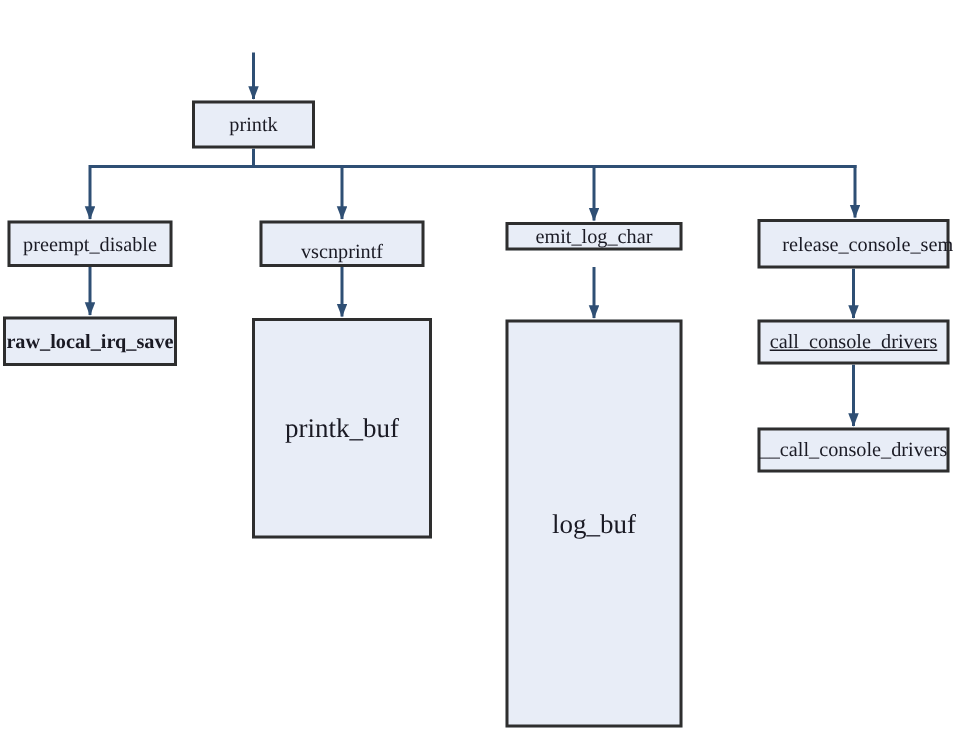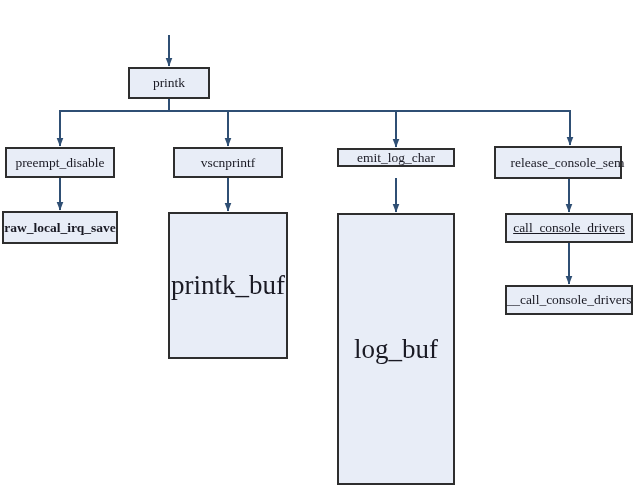--- a/index.html
+++ b/index.html
@@ -21,31 +21,31 @@
     box-sizing: border-box;
     background: #e8edf7;
     border: 2px solid #2e2e2e;
     color: #1a1a24;
     display: flex;
     align-items: center;
     justify-content: center;
     white-space: nowrap;
     font-size: 13.5px;
   }
-  .node.big { font-size: 27px; }
+  .node.big { font-size: 18px; }
 
   .node-printk               { left: 128px; top: 3px;   width: 82px;  height: 32px; }
   .node-vprintk              { left: 128px; top: 67px;  width: 82px;  height: 32px; }
   .node-preempt-disable      { left: 5px;   top: 147px; width: 110px; height: 31px; }
   .node-raw-local-irq-save   { left: 2px;   top: 211px; width: 116px; height: 33px; font-weight: bold; }
-  .node-vscnprintf           { left: 173px; top: 147px; width: 110px; height: 31px; }
+  .node-vscnprintf           { left: 173px; top: 147px; width: 110px; height: 31px; align-items: flex-end; }
   .node-printk-buf           { left: 168px; top: 212px; width: 120px; height: 147px; }
   .node-emit-log-char        { left: 337px; top: 148px; width: 118px; height: 19px; }
   .node-log-buf              { left: 337px; top: 213px; width: 118px; height: 272px; }
-  .node-release-console-sem  { left: 494px; top: 146px; width: 128px; height: 33px; padding-left: 19px; }
+  .node-release-console-sem  { left: 505px; top: 146px; width: 128px; height: 33px; padding-left: 19px; }
   .node-call-console-drivers { left: 505px; top: 213px; width: 128px; height: 30px; text-decoration: underline; }
   .node-ucall-console-drivers{ left: 505px; top: 285px; width: 128px; height: 30px; }
 </style>
 </head>
 <body>
 
 <div class="stage">
 
   <svg class="connector-layer" width="640" height="490" viewBox="0 0 640 490">
     <defs>

